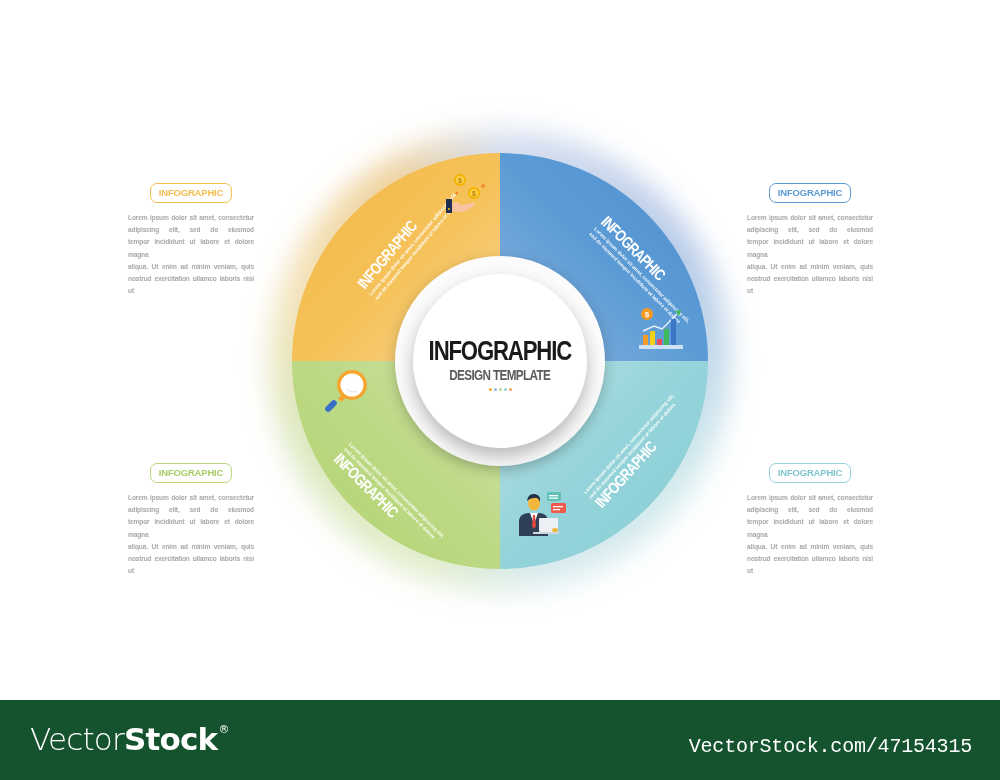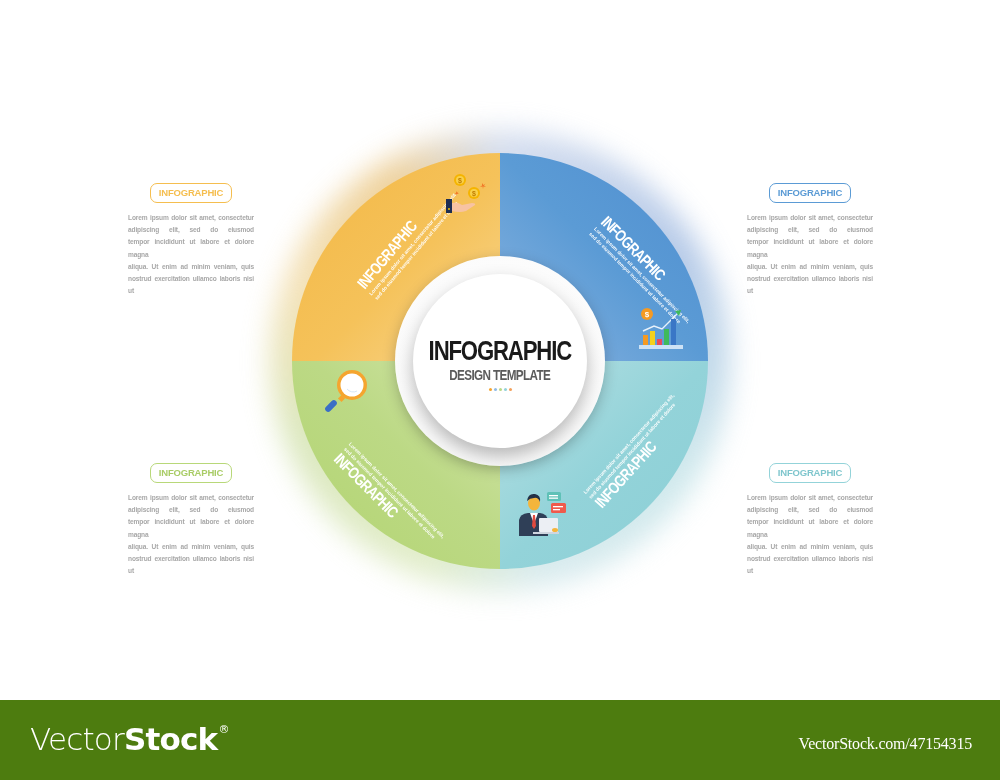--- a/index.html
+++ b/index.html
@@ -79,32 +79,32 @@
     #qtext-tl { left: 62px; top: 128px; transform: rotate(-50deg); }
     #qtext-tr { left: 318px; top: 60px; transform: rotate(45deg); }
     #qtext-bl { left: 60px; top: 288px; transform: rotate(45deg); }
     #qtext-br { left: 290px; top: 338px; transform: rotate(-48deg); }
 
     
     .icon { position: absolute; }
 
     
     .footer {
-      position: absolute; left: 0; top: 700px; width: 1000px; height: 80px; background: #4d7c0f;
+      position: absolute; left: 0; top: 700px; width: 1000px; height: 80px; background: #14532d;
     }
     .footer .brand {
       position: absolute; left: 30px; top: 21px; font-size: 31px; color: #ffffff; letter-spacing: -0.8px;
       font-family: "DejaVu Sans", sans-serif;
     }
     .footer .brand .light { font-weight: 300; }
     .footer .brand .bold { font-weight: bold; }
     .footer .brand sup { font-size: 11px; vertical-align: top; position: relative; top: 2px; margin-left: 1px; }
     .footer .ref {
-      position: absolute; right: 28px; top: 35px; font-size: 16px; color: #ffffff;
-      font-family: Liberation Serif, serif; letter-spacing: -0.2px;
+      position: absolute; right: 28px; top: 35px; font-size: 20px; color: #ffffff;
+      font-family: Liberation Mono, monospace; letter-spacing: -0.2px;
     }
   </style>
 </head>
 <body>
 
 <div class="canvas">
 
   <div class="side-panel" id="panel-tl">
     <span class="pill" style="border-color:#F5BE4F;color:#F5BE4F">INFOGRAPHIC</span>
     <div class="body">

